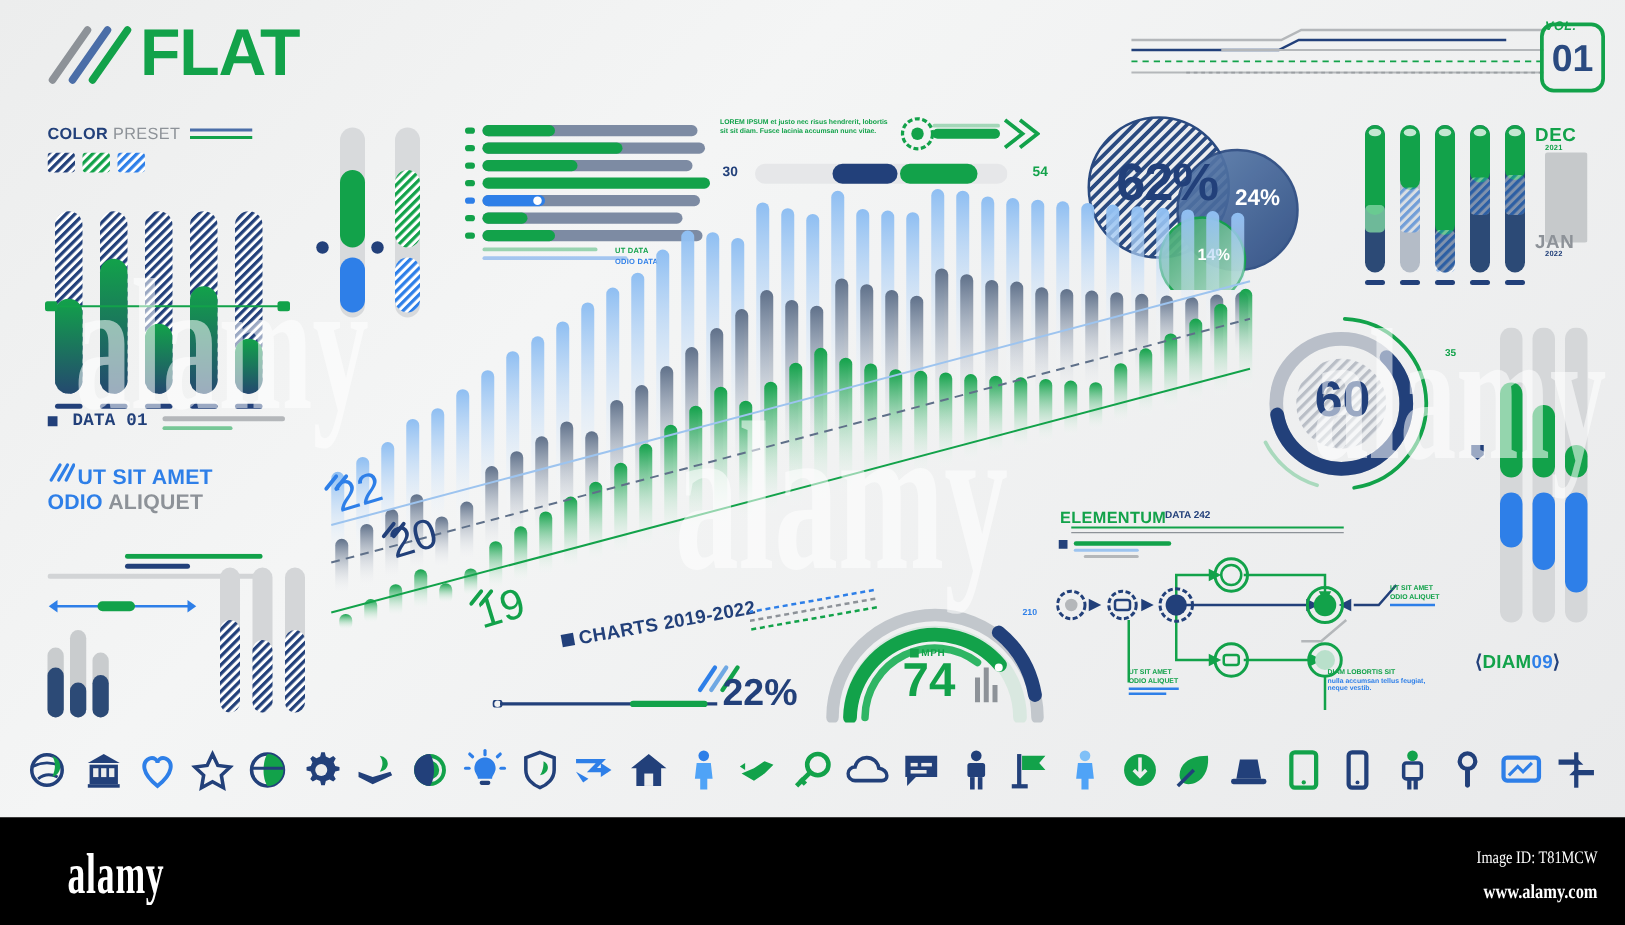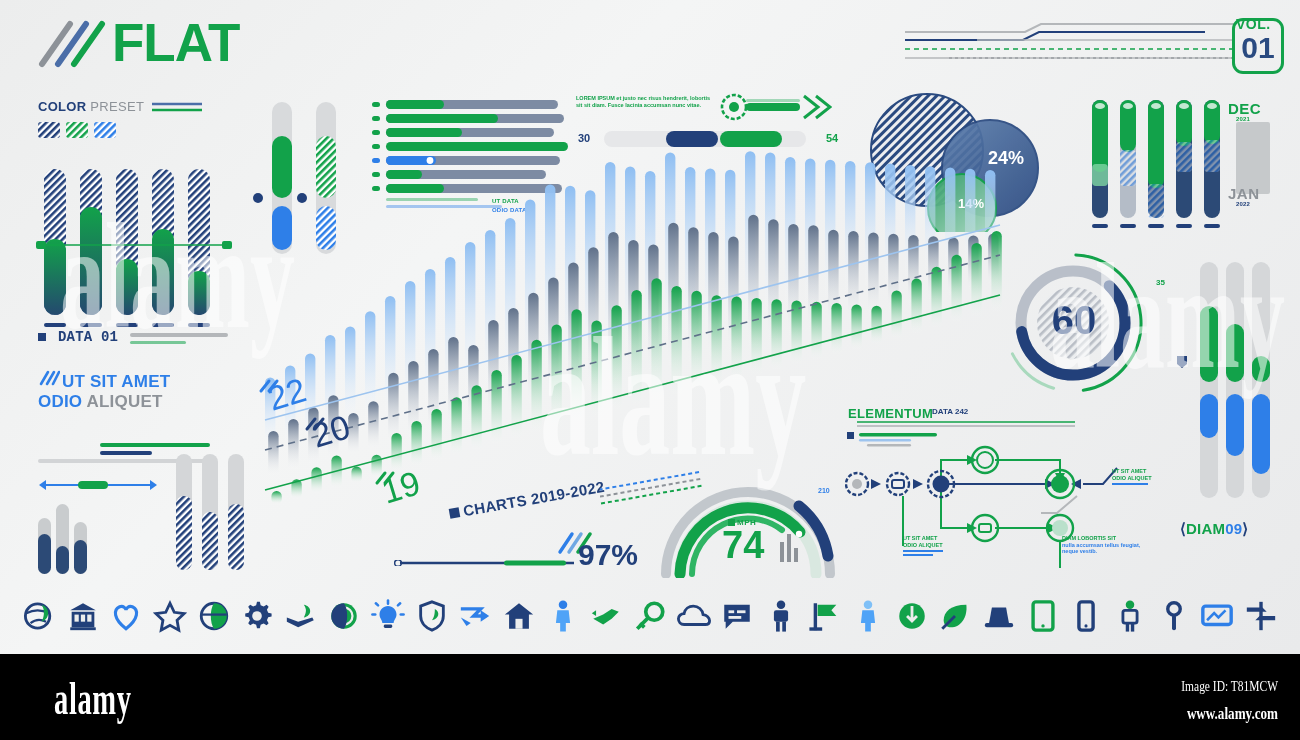--- a/index.html
+++ b/index.html
@@ -31,21 +31,21 @@
     font-size: 53px; font-weight: 300; letter-spacing: 0px;
     color: #8d9298; line-height: 58px;
   }
   #hdr-lines { left: 905px; top: 22px; width: 330px; height: 48px; }
   #vol-box {
     left: 1232px; top: 18px; width: 52px; height: 56px;
     border: 3px solid #12a24a; border-radius: 11px;
   }
   #vol-label {
     left: 1236px; top: 16px;
-    font-size: 14px; font-weight: 700; color: #12a24a; letter-spacing: .5px;
+    font-size: 10px; font-weight: 700; color: #12a24a; letter-spacing: .5px; font-style: italic;
   }
   #vol-num {
     left: 1236px; top: 30px; width: 44px; text-align: center;
     font-size: 30px; font-weight: 700; color: #2a4a80; line-height: 36px;
   }
 
   
   #cp-title { left: 38px; top: 99px; font-size: 13px; font-weight: 700; letter-spacing: .3px; }
   #cp-title .b { color: #22407a; }
   #cp-title .g { color: #8d9298; font-weight: 400; }
@@ -377,20 +377,21 @@
       </linearGradient>
       <pattern id="hN2" width="6" height="6" patternTransform="rotate(45)" patternUnits="userSpaceOnUse">
         <rect width="6" height="6" fill="#edeef0"></rect>
           <rect width="3" height="6" fill="#2a4a80"></rect>
       </pattern>
     </defs>
     <circle cx="65" cy="58" r="56" fill="url(#hN2)" stroke="#2a4a80" stroke-width="2"></circle>
     <circle cx="128" cy="76" r="48" fill="url(#vg1)" opacity=".93" stroke="#2a4a80" stroke-width="2"></circle>
     <circle cx="100" cy="116" r="34" fill="url(#vg2)" opacity=".95" stroke="#12a24a" stroke-width="2"></circle>
   </svg>
+  <div class="abs" id="venn-62">62%</div>
   <div class="abs" id="venn-24">24%</div>
   <div class="abs" id="venn-14">14%</div>
 
   <svg class="abs" id="decjan" viewBox="0 0 180 132">
     <g>
       <rect x="2" y="2" width="16" height="118" rx="8" fill="#2c4a76"></rect>
       <rect x="30" y="2" width="16" height="118" rx="8" fill="#b4bcc7"></rect>
       <rect x="58" y="2" width="16" height="118" rx="8" fill="#2c4a76"></rect>
       <rect x="86" y="2" width="16" height="118" rx="8" fill="#2c4a76"></rect>
       <rect x="114" y="2" width="16" height="118" rx="8" fill="#2c4a76"></rect>
@@ -617,21 +618,21 @@
     <circle cx="4" cy="3" r="3.4" fill="none" stroke="#22407a" stroke-width="1.6"></circle>
     <rect x="110" y="0.6" width="62" height="5" rx="2.5" fill="#12a24a"></rect>
   </svg>
   <svg class="abs" style="left:556px;top:530px;width:36px;height:26px" viewBox="0 0 36 26">
     <g stroke-width="3.4" stroke-linecap="round">
       <line x1="4" y1="22" x2="16" y2="4" stroke="#2e7fe8"></line>
       <line x1="13" y1="22" x2="25" y2="4" stroke="#6fa8e3"></line>
       <line x1="22" y1="22" x2="34" y2="4" stroke="#12a24a"></line>
     </g>
   </svg>
-  <div class="abs" id="pct-46">97%</div>
+  <div class="abs" id="pct-46">22%</div>
 
   <svg class="abs" id="speedo" viewBox="0 0 180 96">
     <path d="M8,92 A82,82 0 0 1 172,92" fill="none" stroke="#c2c7cc" stroke-width="10" stroke-linecap="round"></path>
     <path d="M22,92 A68,68 0 0 1 158,92" fill="none" stroke="#d9e8e0" stroke-width="11" stroke-linecap="round"></path>
     <path d="M22,92 A68,68 0 0 1 142,50" fill="none" stroke="#12a24a" stroke-width="11" stroke-linecap="round"></path>
     <path d="M34,92 A56,56 0 0 1 124,48" fill="none" stroke="#2fb564" stroke-width="6" stroke-linecap="round"></path>
     <path d="M141,24 A82,82 0 0 1 170,74" fill="none" stroke="#22407a" stroke-width="11" stroke-linecap="round"></path>
     <circle cx="141" cy="52" r="3.2" fill="#ffffff"></circle>
   </svg>
   <div class="abs" id="spd-mph">

